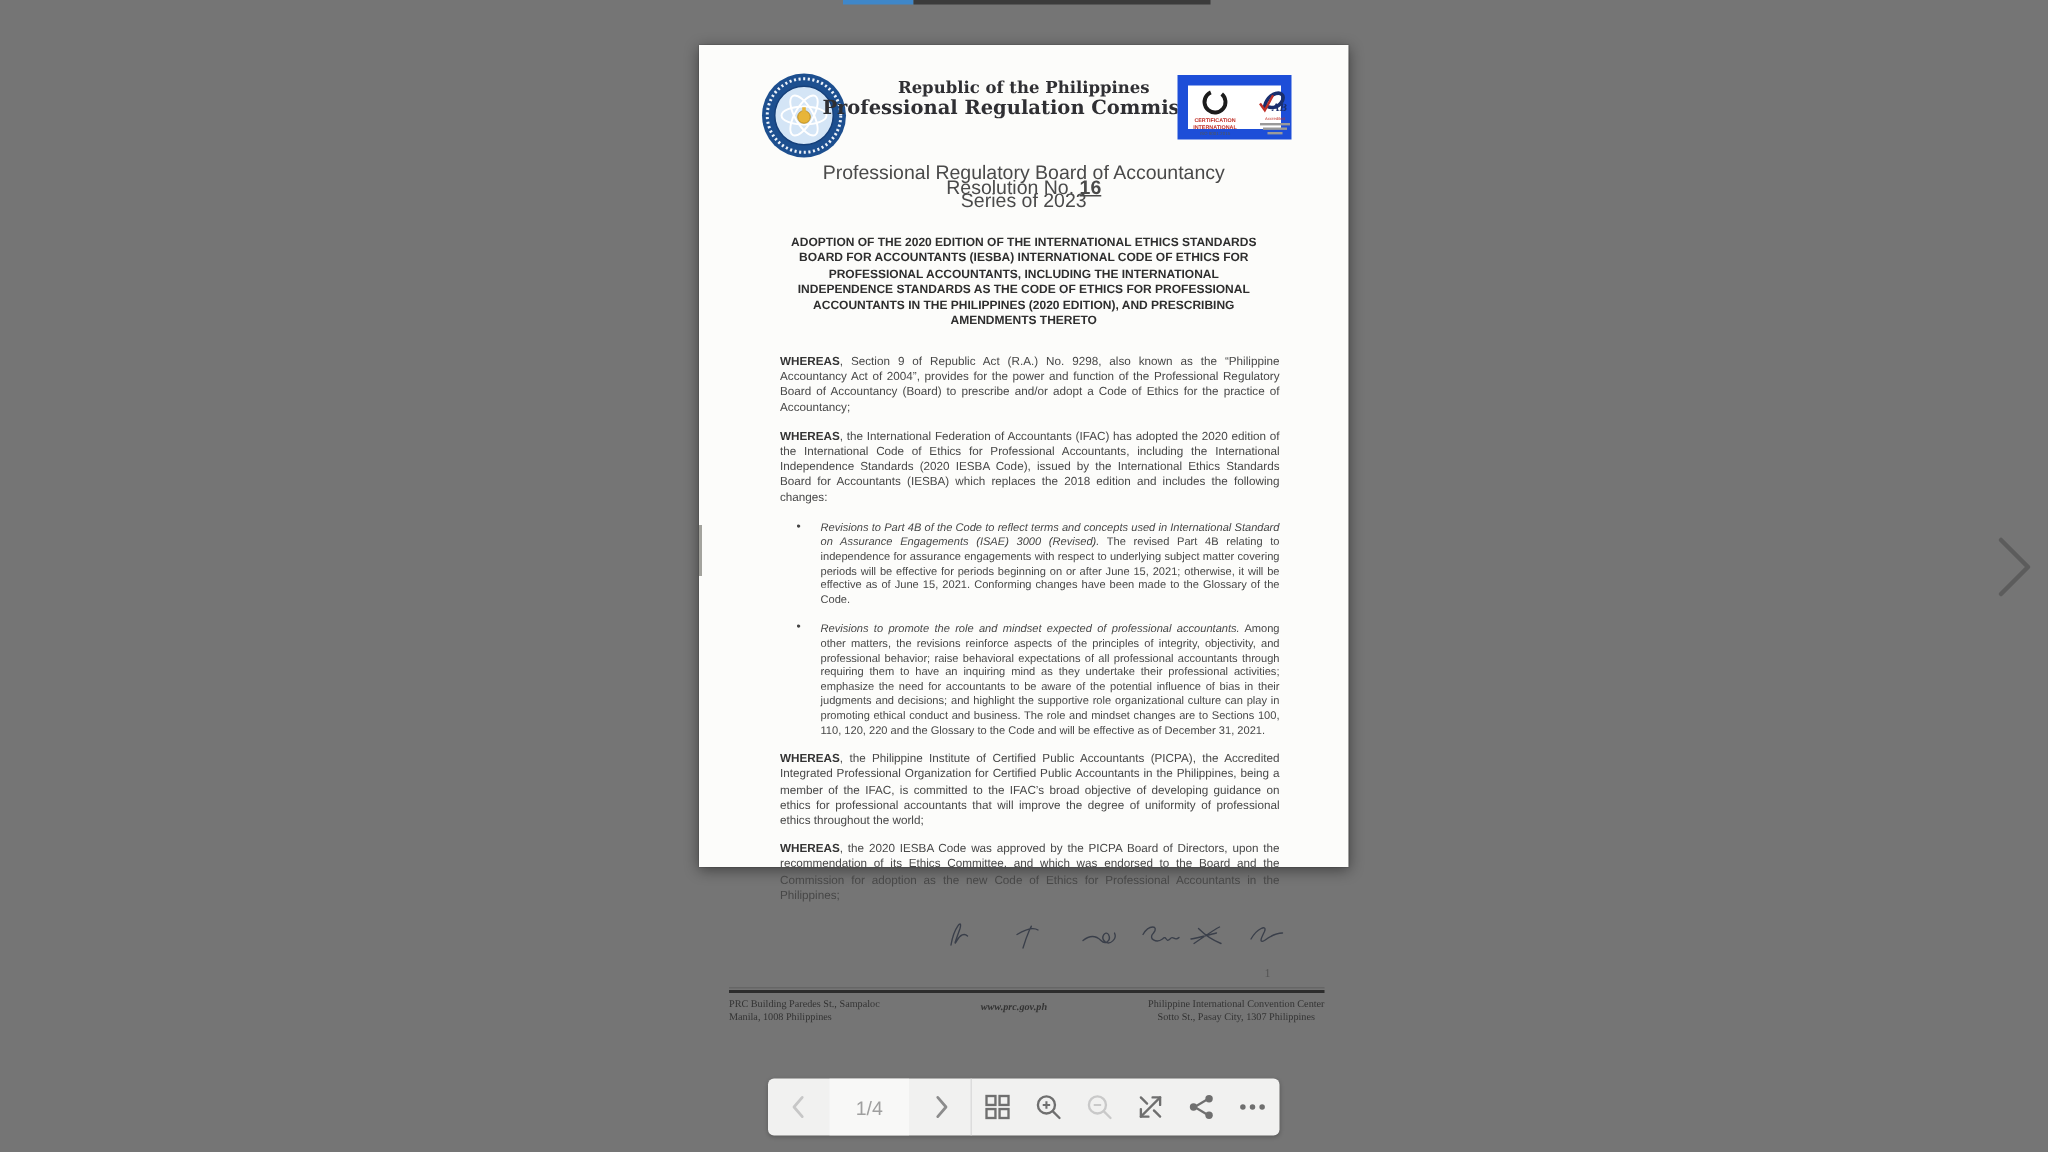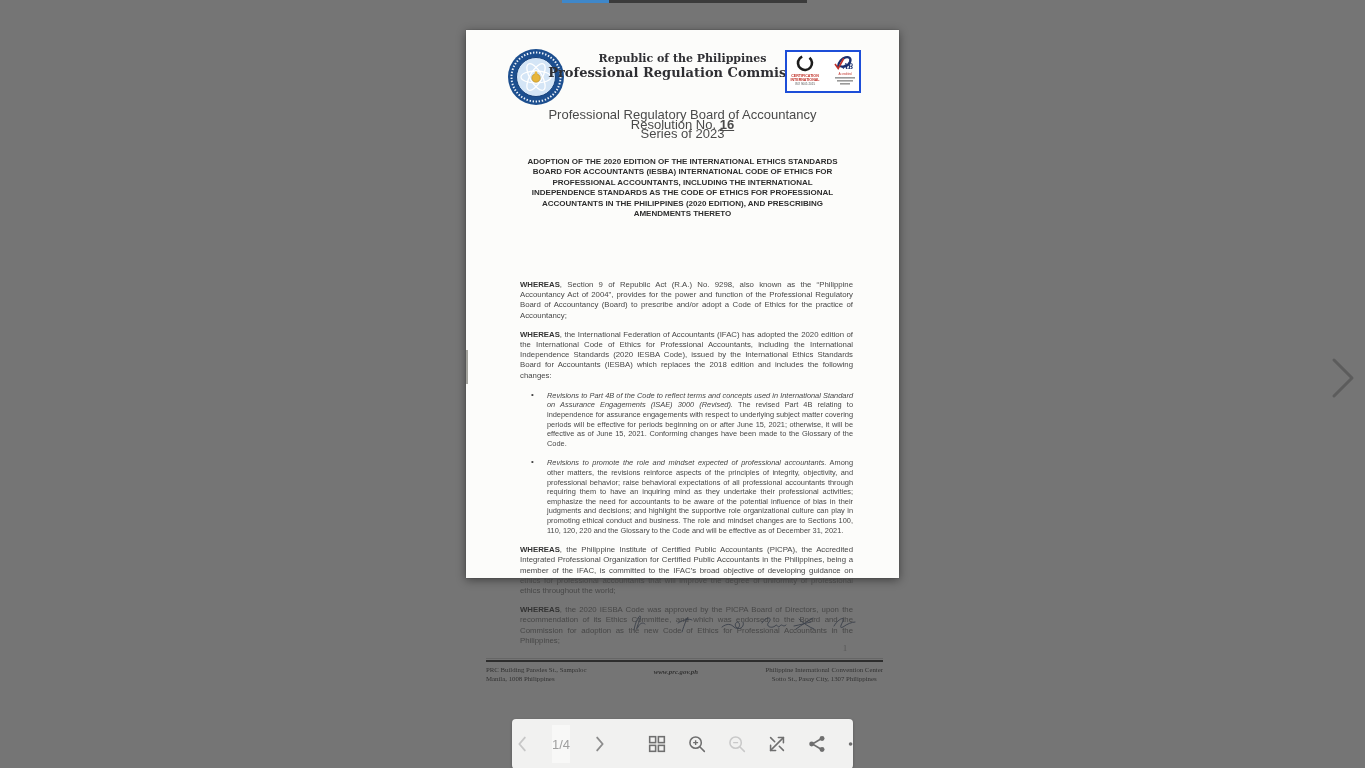--- a/index.html
+++ b/index.html
@@ -18,53 +18,53 @@
           background:#fcfcfa; box-shadow:0 2px 9px rgba(0,0,0,.45), 0 0 1px rgba(0,0,0,.35); }
   .scan-artifact { position:absolute; left:0; top:320px; width:2px; height:34px; background:#85857e; opacity:.75; }
 
   .seal { position:absolute; left:40px; top:17px; width:60px; height:60px; }
   .heading { position:absolute; left:0; top:22px; width:100%; text-align:center;
              font-family:"DejaVu Serif", serif; font-weight:700; color:#2f2f33; }
   .heading .h1 { font-size:11px; line-height:13px; }
   .heading .h2 { font-size:13px; line-height:16px; }
   .heading .h3 { font-size:11px; line-height:14px; }
   .cert-box { position:absolute; left:319px; top:20px; width:76px; height:43px; background:#fff;
-              border:2px solid #1d4ed8; }
+              border:7px solid #1d4ed8; }
 
   .subheader { position:absolute; left:0; top:80px; width:100%; text-align:center;
                font-size:13px; line-height:9.5px; color:#4a4a4a; }
   .subheader .num { font-weight:700; text-decoration:underline; }
 
   .title { position:absolute; left:44px; right:44px; top:127px; text-align:center;
            font-weight:700; font-size:8px; line-height:10.4px; color:#2e2e2e; }
   .title div { white-space:nowrap; }
 
   .bodytext { position:absolute; left:54px; right:46px; top:206px; color:#474747;
-              font-size:7.8px; line-height:10.2px; text-align:justify;margin-top:44px; }
+              font-size:7.8px; line-height:10.2px; text-align:justify; }
   .para { margin-bottom:9px; }
   .para b { color:#333; }
   .bullet { position:relative; margin:10px 0 10px 27px; font-size:7.4px; line-height:9.6px; }
   .bullet::before { content:"•"; position:absolute; left:-16px; top:-1px; font-size:8px; color:#444; }
   .bullet i { font-style:italic; }
 
   .signatures { position:absolute; left:160px; top:576px; width:235px; height:34px; }
   .pagenum { position:absolute; right:52px; top:614px; font-family:"Liberation Serif", serif;
              font-size:8px; color:#555; }
 
   .footer-rule { position:absolute; left:20px; right:16px; top:628px; height:4px;
                  border-top:1px solid #666; border-bottom:2px solid #2d2d2d; }
   .footer { position:absolute; left:20px; right:16px; top:636px; display:flex;
             justify-content:space-between; align-items:flex-start;
             font-family:"Liberation Serif", serif; font-size:6.8px; line-height:8.6px; color:#333; }
   .footer .f-center { font-weight:700; font-style:italic; padding-top:2px; }
   .footer .f-right { text-align:center; }
 
   
-  .toolbar { position:absolute; left:512px; top:719px; width:341px; height:50px; background:#f1f1f0;
-             border-radius:4px; display:flex; align-items:center; box-shadow:0 1px 3px rgba(0,0,0,.25); overflow:hidden;gap:18px; }
+  .toolbar { position:absolute; left:512px; top:719px; width:341px; height:38px; background:#f1f1f0;
+             border-radius:4px; display:flex; align-items:center; box-shadow:0 1px 3px rgba(0,0,0,.25); overflow:hidden; }
   .tb-btn { width:41px; height:38px; display:flex; align-items:center; justify-content:center; cursor:pointer; }
   .tb-ind { width:53px; height:38px; background:#f8f8f7; display:flex; align-items:center; justify-content:center;
             color:#9f9f9f; font-size:13px; }
   .tb-div { width:1px; height:38px; background:#dcdcdc; }
   .tb-icon { width:34px; height:38px; display:flex; align-items:center; justify-content:center; cursor:pointer; }
 </style>
 </head>
 <body>
 
 <div class="progress-blue"></div>

